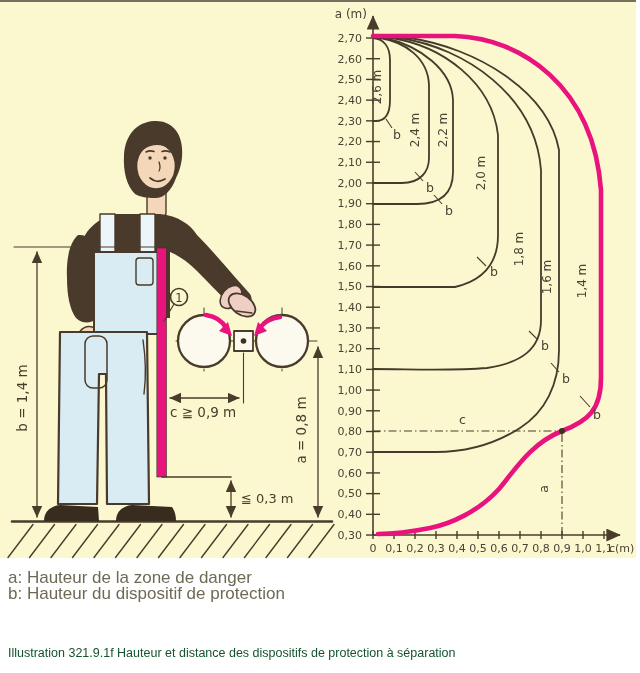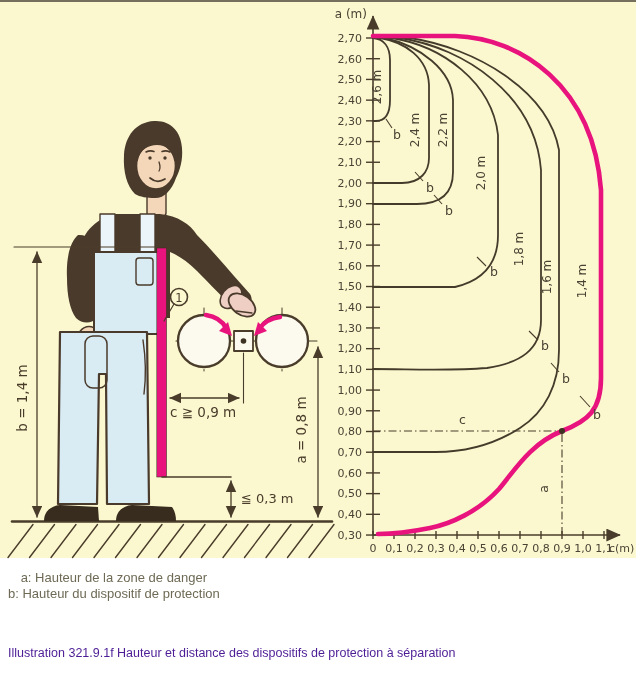--- a/index.html
+++ b/index.html
@@ -1,20 +1,20 @@
 <!DOCTYPE html>
 <html><head>
 <meta charset="utf-8">
 <style>
   html,body{margin:0;padding:0;background:#ffffff;}
   .stage{position:relative;width:640px;height:673px;background:#ffffff;overflow:hidden;
          font-family:"Liberation Sans",sans-serif;}
   svg text{font-family:"DejaVu Sans","Liberation Sans",sans-serif;}
-  .captions{position:absolute;left:8px;top:570px;color:#6e6a55;font-size:13px;line-height:16px;text-align:center;}
-  .cap-illu{position:absolute;left:8px;top:646px;color:#4c1d95;font-size:12.5px;}
+  .captions{position:absolute;left:8px;top:570px;color:#6e6a55;font-size:17px;line-height:16px;}
+  .cap-illu{position:absolute;left:8px;top:646px;color:#14532d;font-size:12.5px;}
 </style>
 </head>
 <body>
 
 <div class="stage">
 
 <svg width="640" height="560" viewBox="0 0 640 560">
   <defs>
     <marker id="arr" markerWidth="11" markerHeight="9" refX="8.5" refY="4" orient="auto-start-reverse">
       <path d="M0,0 L9,4 L0,8 Z" fill="#4a3c2a"></path>

